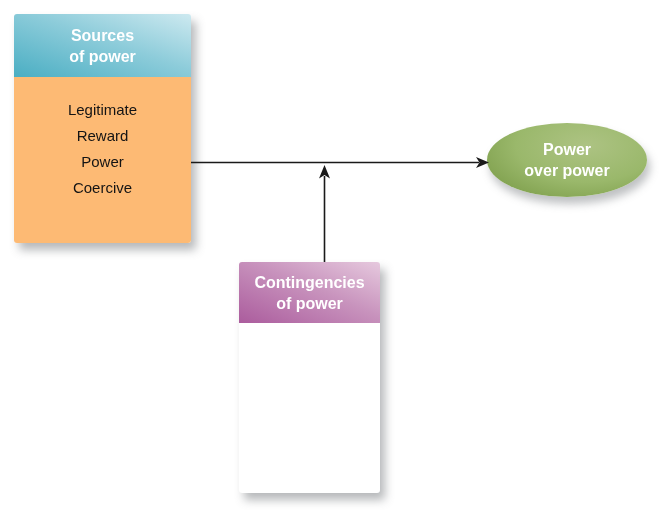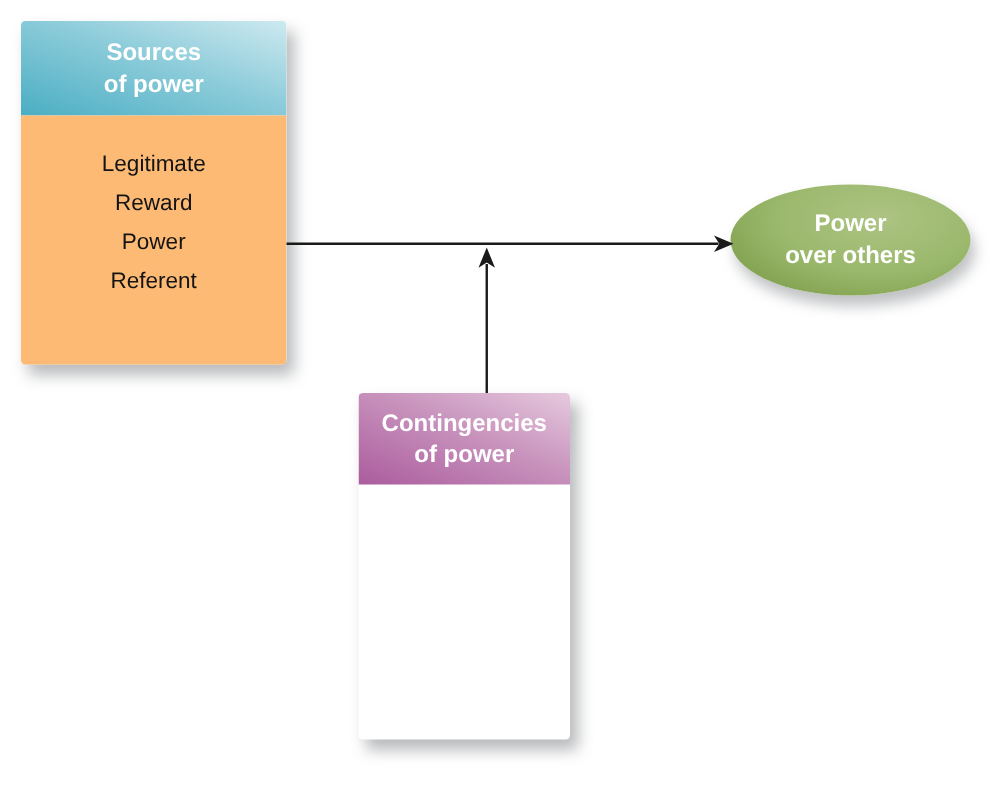--- a/index.html
+++ b/index.html
@@ -104,34 +104,34 @@
 
   <div class="node" id="sources-box">
     <div class="node-header teal-header">
       <span>Sources</span>
       <span>of power</span>
     </div>
     <div class="node-body">
       <div class="list-item">Legitimate</div>
       <div class="list-item">Reward</div>
       <div class="list-item">Power</div>
-      <div class="list-item">Referent</div>
+      <div class="list-item">Coercive</div>
     </div>
   </div>
 
   <div class="node" id="contingencies-box">
     <div class="node-header pink-header">
       <span>Contingencies</span>
       <span>of power</span>
     </div>
   </div>
 
   <div id="power-ellipse">
     <span>Power</span>
-    <span>over others</span>
+    <span>over power</span>
   </div>
 
   <svg id="connector-layer" viewBox="0 0 670 526" xmlns="http://www.w3.org/2000/svg">
     <g>
       <line x1="191" y1="162.5" x2="479" y2="162.5" stroke="#1a1a1a" stroke-width="1.6"></line>
       <polygon points="489,162.5 476,157 479.5,162.5 476,168" fill="#1a1a1a"></polygon>
     </g>
     <g>
       <line x1="324.5" y1="262" x2="324.5" y2="176" stroke="#1a1a1a" stroke-width="1.6"></line>
       <polygon points="324.5,165 319,178.5 324.5,175 330,178.5" fill="#1a1a1a"></polygon>

